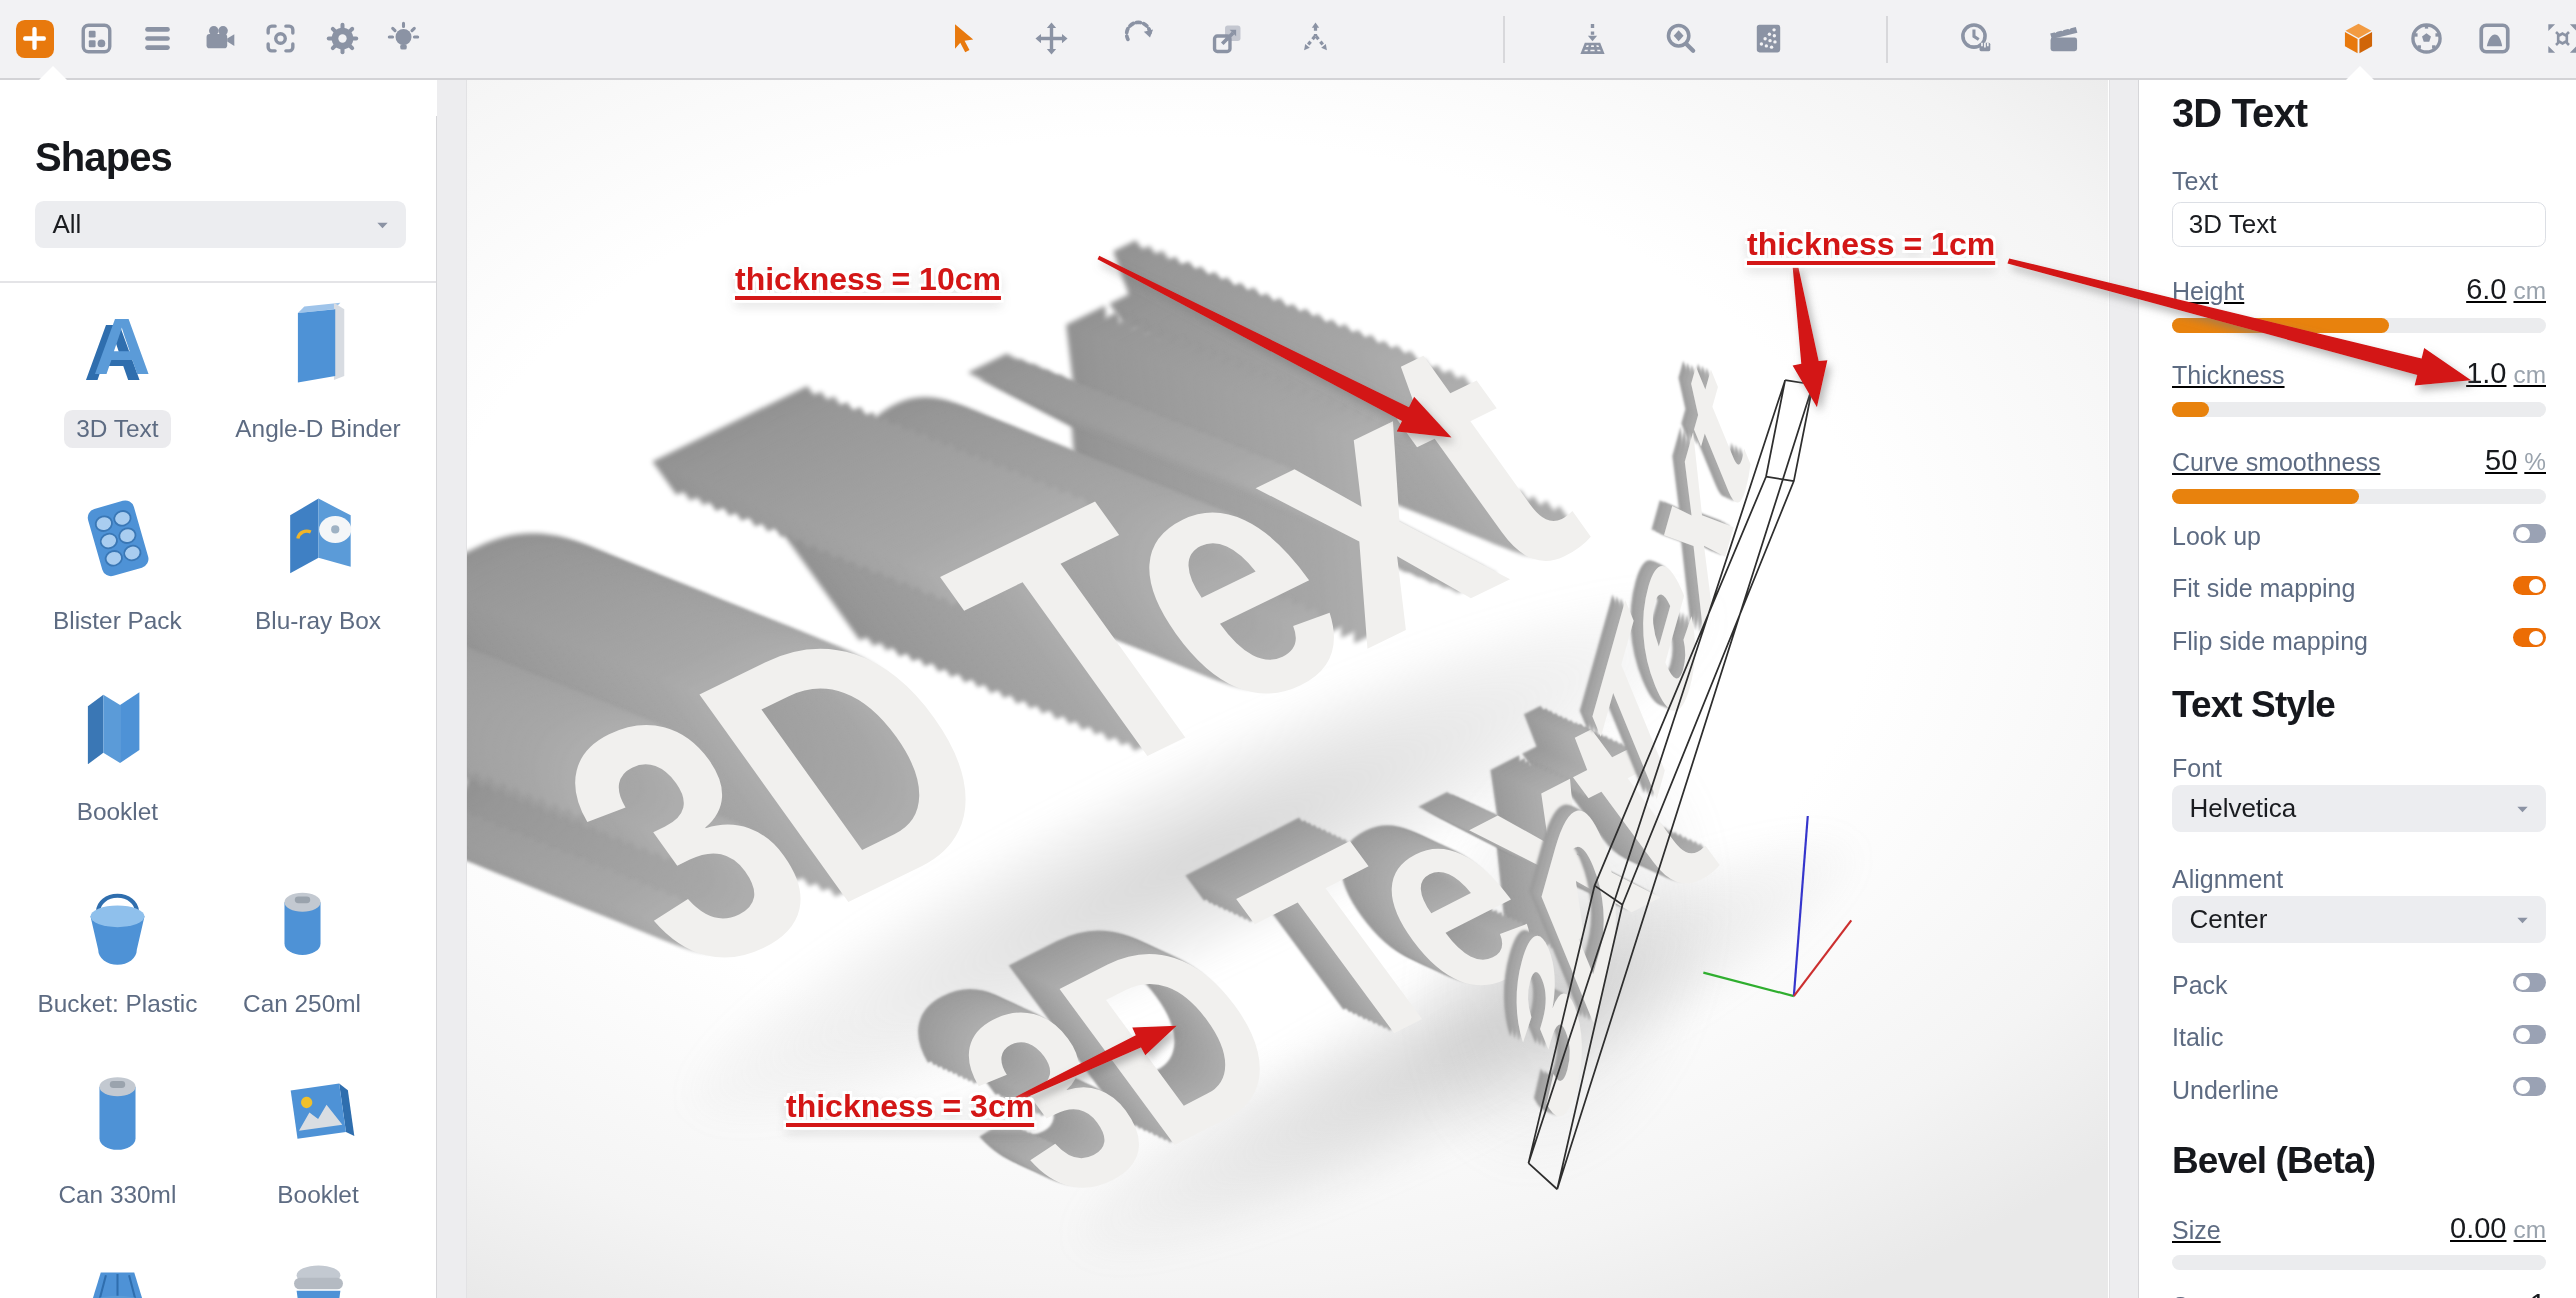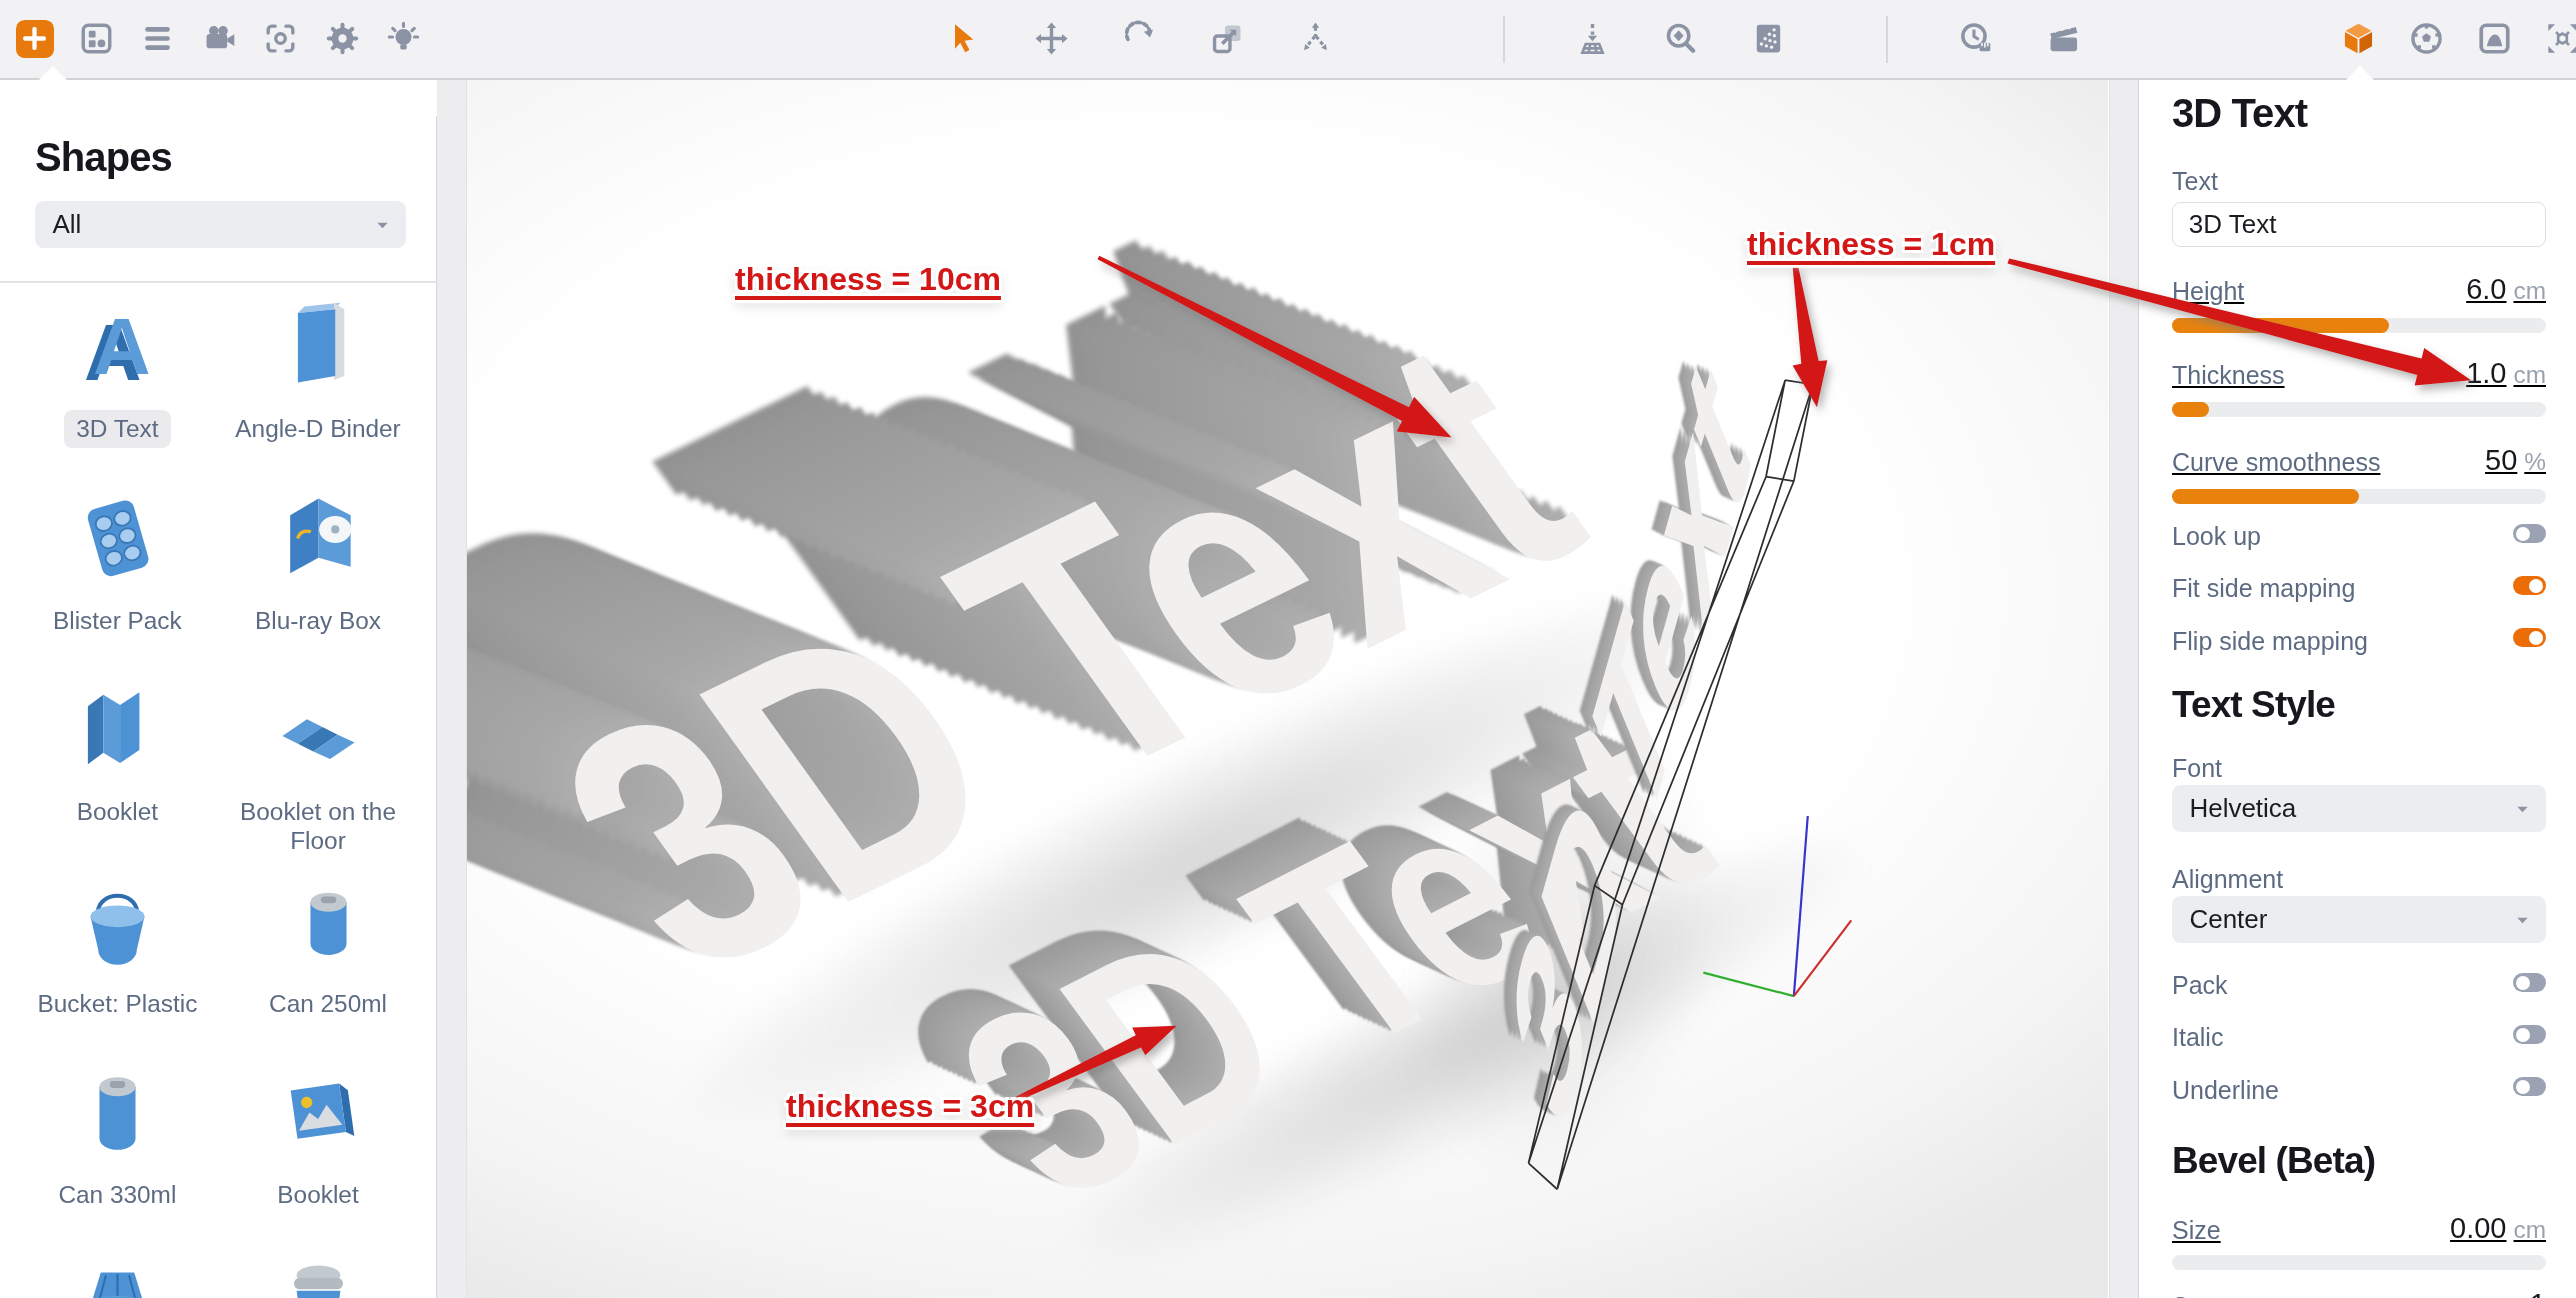--- a/index.html
+++ b/index.html
@@ -473,27 +473,24 @@
           </svg><div><span class="slab">Angle-D Binder</span></div></div>
         <div class="shape-item" style="left: 17.4px; top: 204px;"><svg class="sic" viewBox="0 0 80 80">
             <use href="#s-blister"></use>
           </svg><div><span class="slab">Blister Pack</span></div></div>
         <div class="shape-item" style="left: 218px; top: 204px;"><svg class="sic" viewBox="0 0 80 80">
             <use href="#s-bluray"></use>
           </svg><div><span class="slab">Blu-ray Box</span></div></div>
         <div class="shape-item" style="left: 17.4px; top: 395px;"><svg class="sic" viewBox="0 0 80 80">
             <use href="#s-booklet"></use>
           </svg><div><span class="slab">Booklet</span></div></div>
-        <div class="shape-item" style="left: 218px; top: 395px;"><svg class="sic" viewBox="0 0 80 80">
-            <use href="#s-bookletfloor"></use>
-          </svg><div><span class="slab">Booklet on the Floor</span></div></div>
         <div class="shape-item" style="left: 17.4px; top: 587px;"><svg class="sic" viewBox="0 0 80 80">
             <use href="#s-bucket"></use>
           </svg><div><span class="slab">Bucket: Plastic</span></div></div>
-        <div class="shape-item" style="left: 228px; top: 587px;"><svg class="sic" viewBox="0 0 80 80">
+        <div class="shape-item" style="left: 202px; top: 587px;"><svg class="sic" viewBox="0 0 80 80">
             <use href="#s-can250"></use>
           </svg><div><span class="slab">Can 250ml</span></div></div>
         <div class="shape-item" style="left: 17.4px; top: 778px;"><svg class="sic" viewBox="0 0 80 80">
             <use href="#s-can330"></use>
           </svg><div><span class="slab">Can 330ml</span></div></div>
         <div class="shape-item" style="left: 218px; top: 778px;"><svg class="sic" viewBox="0 0 80 80">
             <use href="#s-canvas"></use>
           </svg><div><span class="slab">Booklet</span></div></div>
         <div class="shape-item" style="left: 17.4px; top: 969px;"><svg class="sic" viewBox="0 0 80 80">
             <use href="#s-cap"></use>

